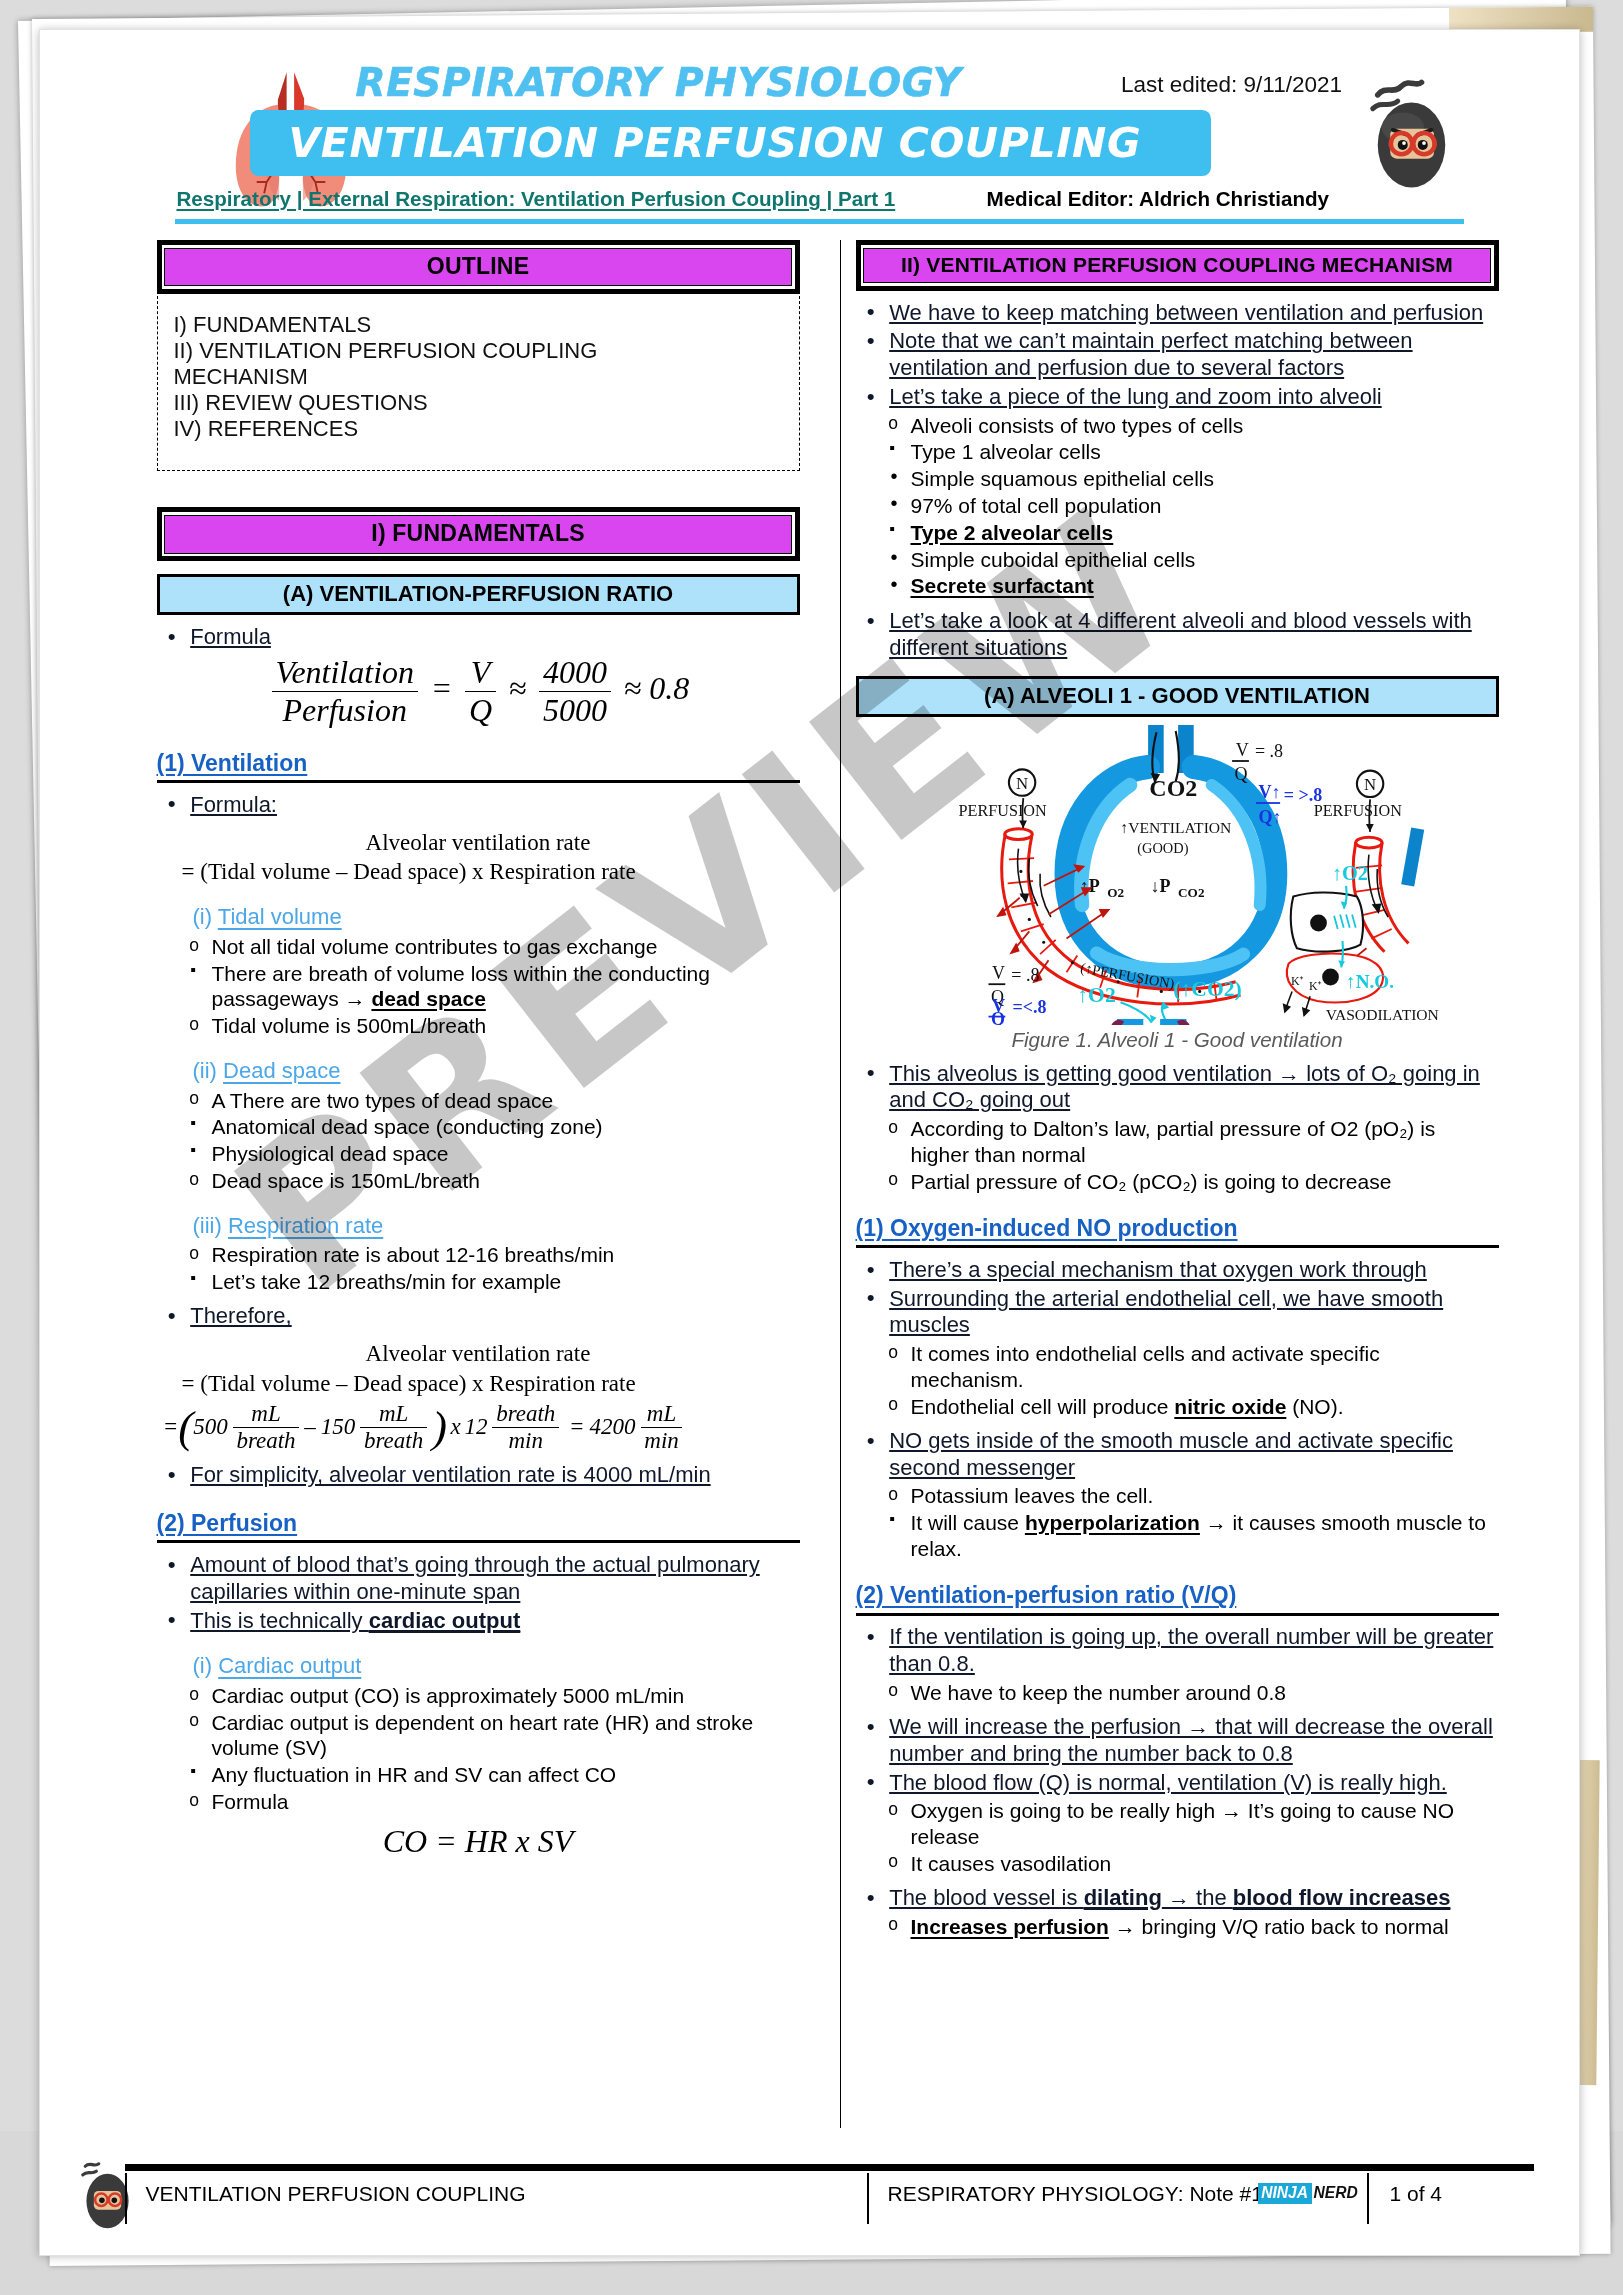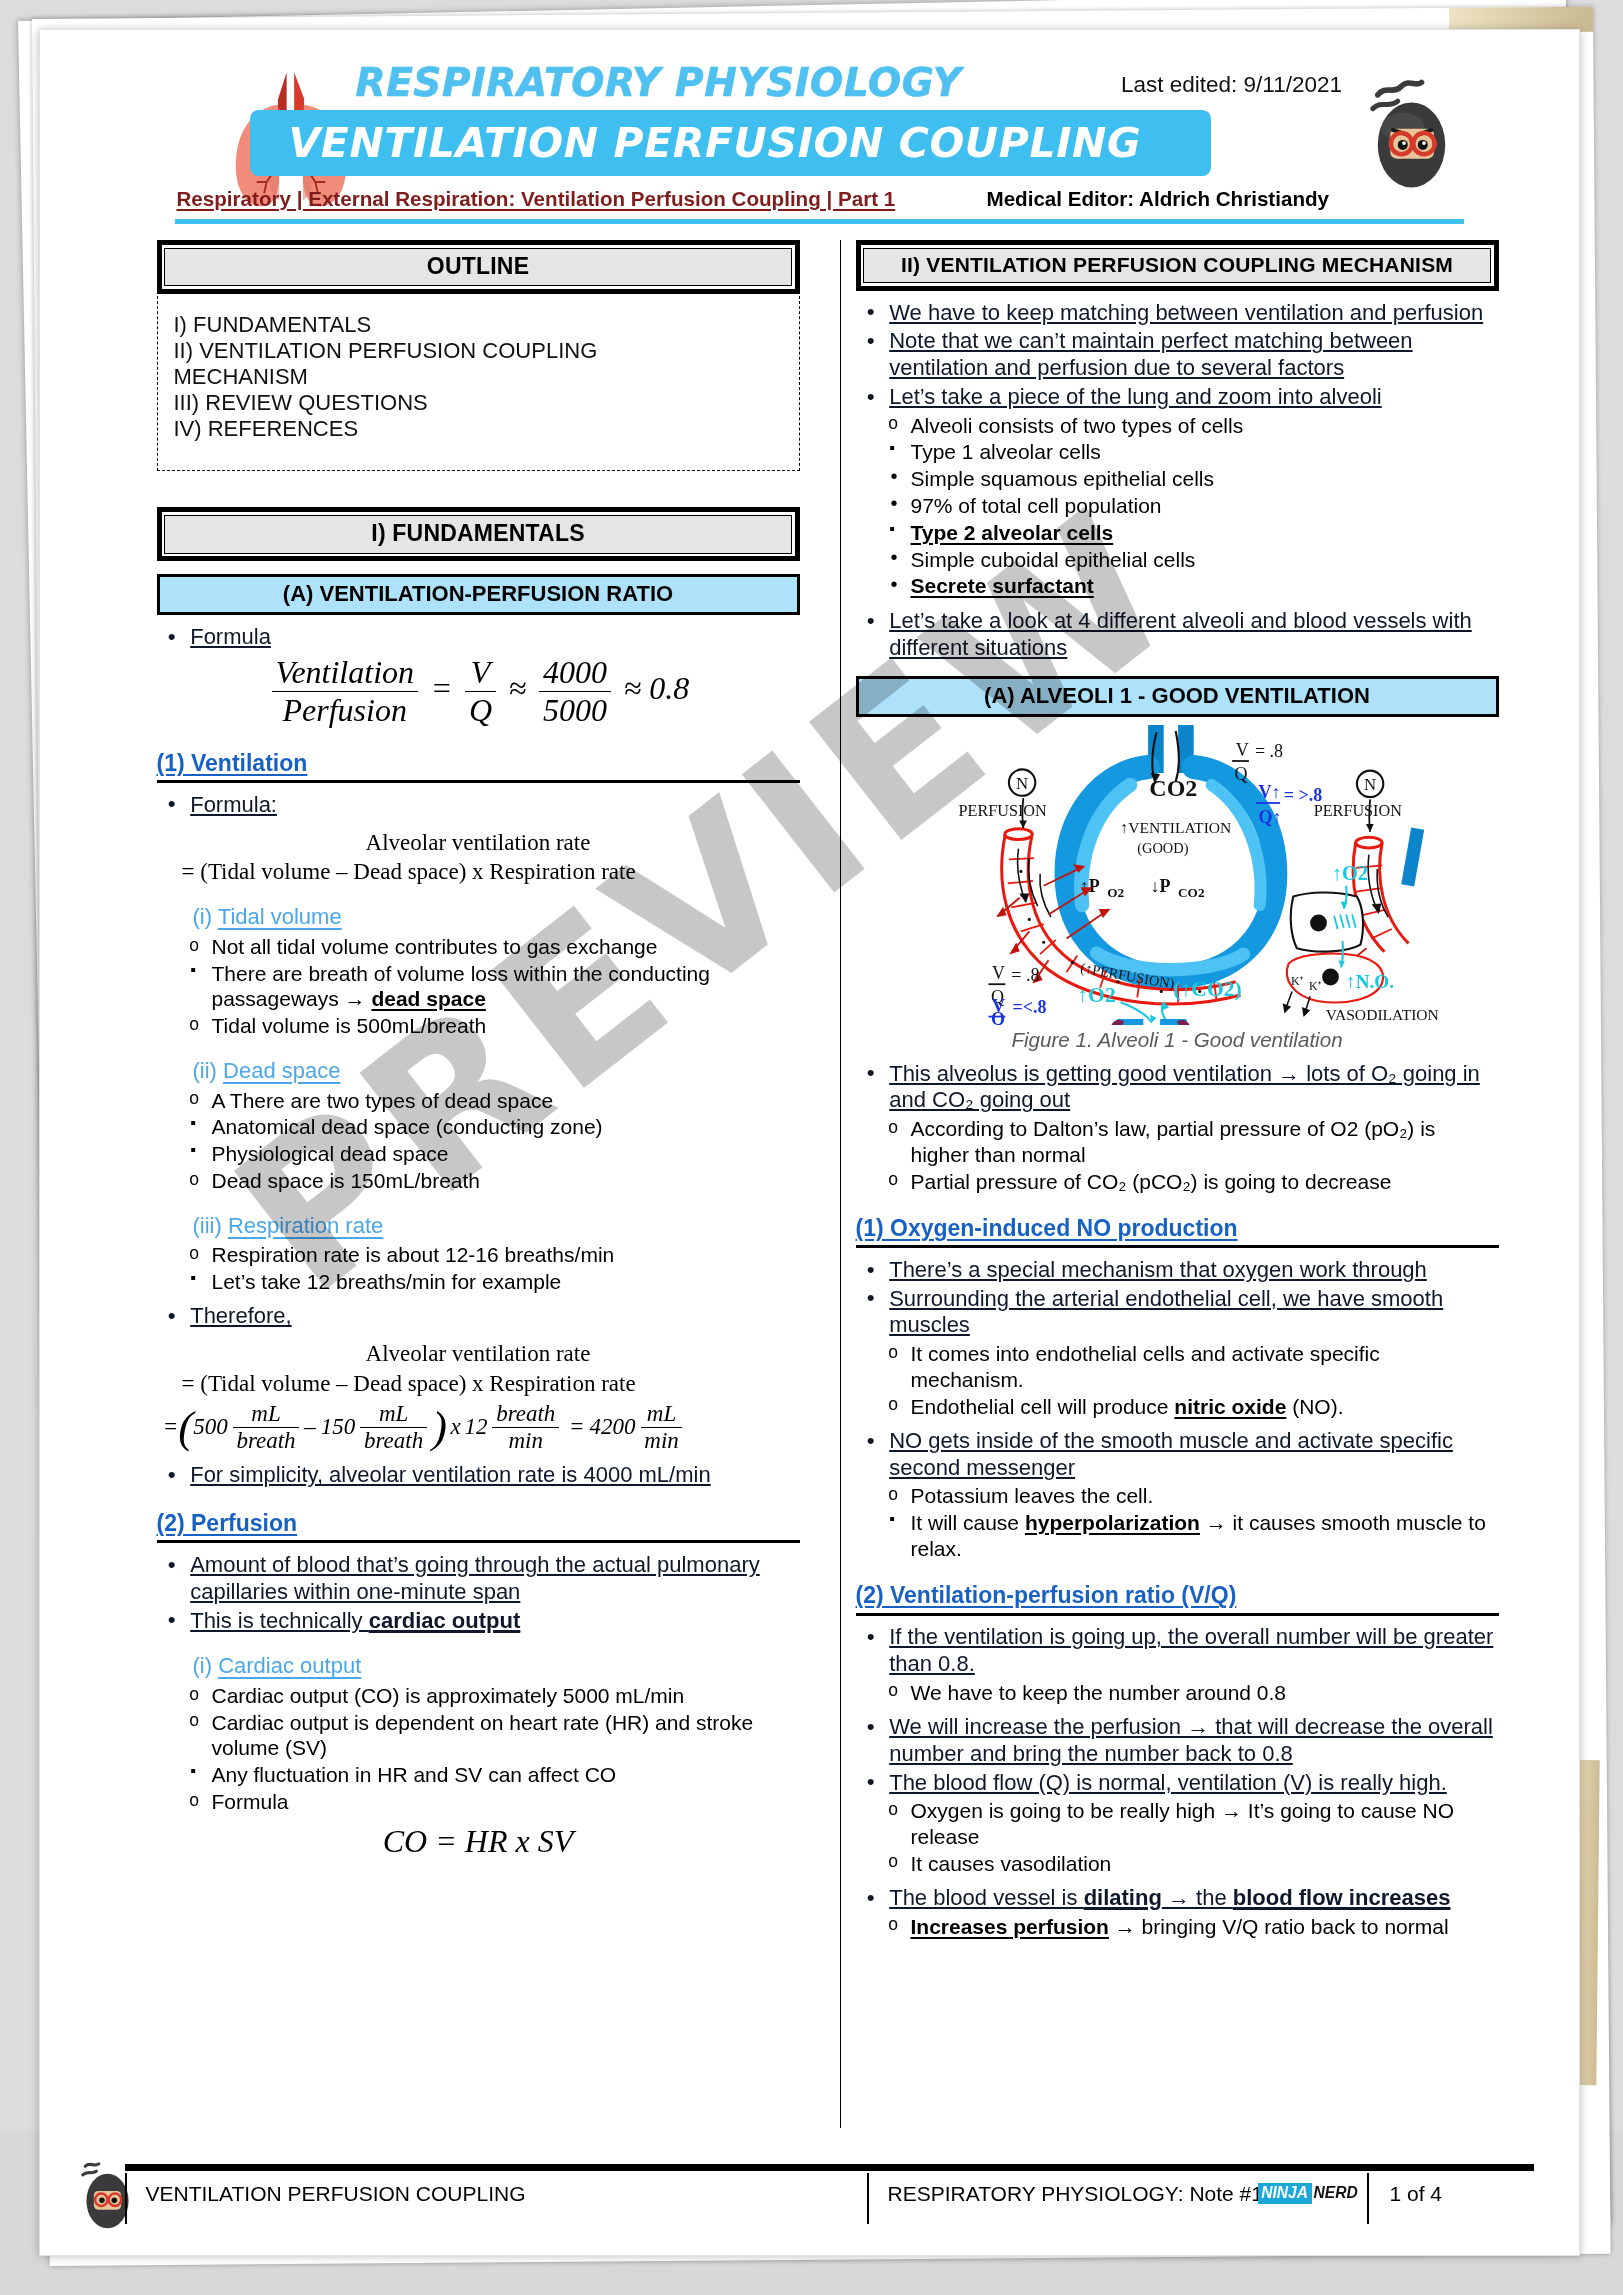--- a/index.html
+++ b/index.html
@@ -63,42 +63,42 @@
     font-size: 41px; color: #fff; letter-spacing: 0.6px; white-space: nowrap;
   }
   .lastedit {
     position: absolute; right: 218px; top: 26px;
     font-size: 22.5px; color: #111; white-space: nowrap;
   }
   .ninja-head { position: absolute; right: 106px; top: 30px; width: 100px; height: 119px; }
   .subbar { position: absolute; left: 0; top: 141px; width: 100%; }
   .subbar .left {
     position: absolute; left: 114px; top: 0;
-    font-size: 20.6px; font-weight: 700; color: #7f1d1d;
+    font-size: 20.6px; font-weight: 700; color: #0f766e;
     text-decoration: underline; text-underline-offset: 3.1px; white-space: nowrap;
   }
   .subbar .right {
     position: absolute; left: 924px; top: 0;
     font-size: 20.6px; font-weight: 700; color: #000; white-space: nowrap;
   }
   .hrule-blue { position: absolute; left: 112px; top: 32px; width: 1289px; height: 5px; background: #3FBEF0; }
 
   
   .columns { position: absolute; left: 0; top: 194px; right: 0; bottom: 94px; }
   .col { position: absolute; top: 0; bottom: 0; width: 643px; }
   .col-left { left: 94px; }
   .col-right { left: 793px; }
   .divider { position: absolute; left: 777px; top: 0; bottom: 19px; width: 1.9px; background: #000; }
 
   
   .secbox {
     border: 5px solid #000; background: #fff; padding: 2.5px; margin-bottom: 2.5px;
   }
   .secbox .fill {
-    background: #e5e5e5; border: 1.2px solid #000; text-align: center;
+    background: #d946ef; border: 1.2px solid #000; text-align: center;
     font-size: 23px; font-weight: 700; color: #000; padding: 4.4px 0 5.6px;
     letter-spacing: 0.2px;
   }
   .subbox { border: 3.1px solid #000; background: #fff; }
   .subbox .fill {
     background: #AEE1FA; text-align: center;
     font-size: 22px; font-weight: 700; color: #000; padding: 4.4px 0 5px;
   }
   .dashbox {
     border: 1.9px dashed #000; border-top: none; padding: 16px 13.7px 19px 16px;

